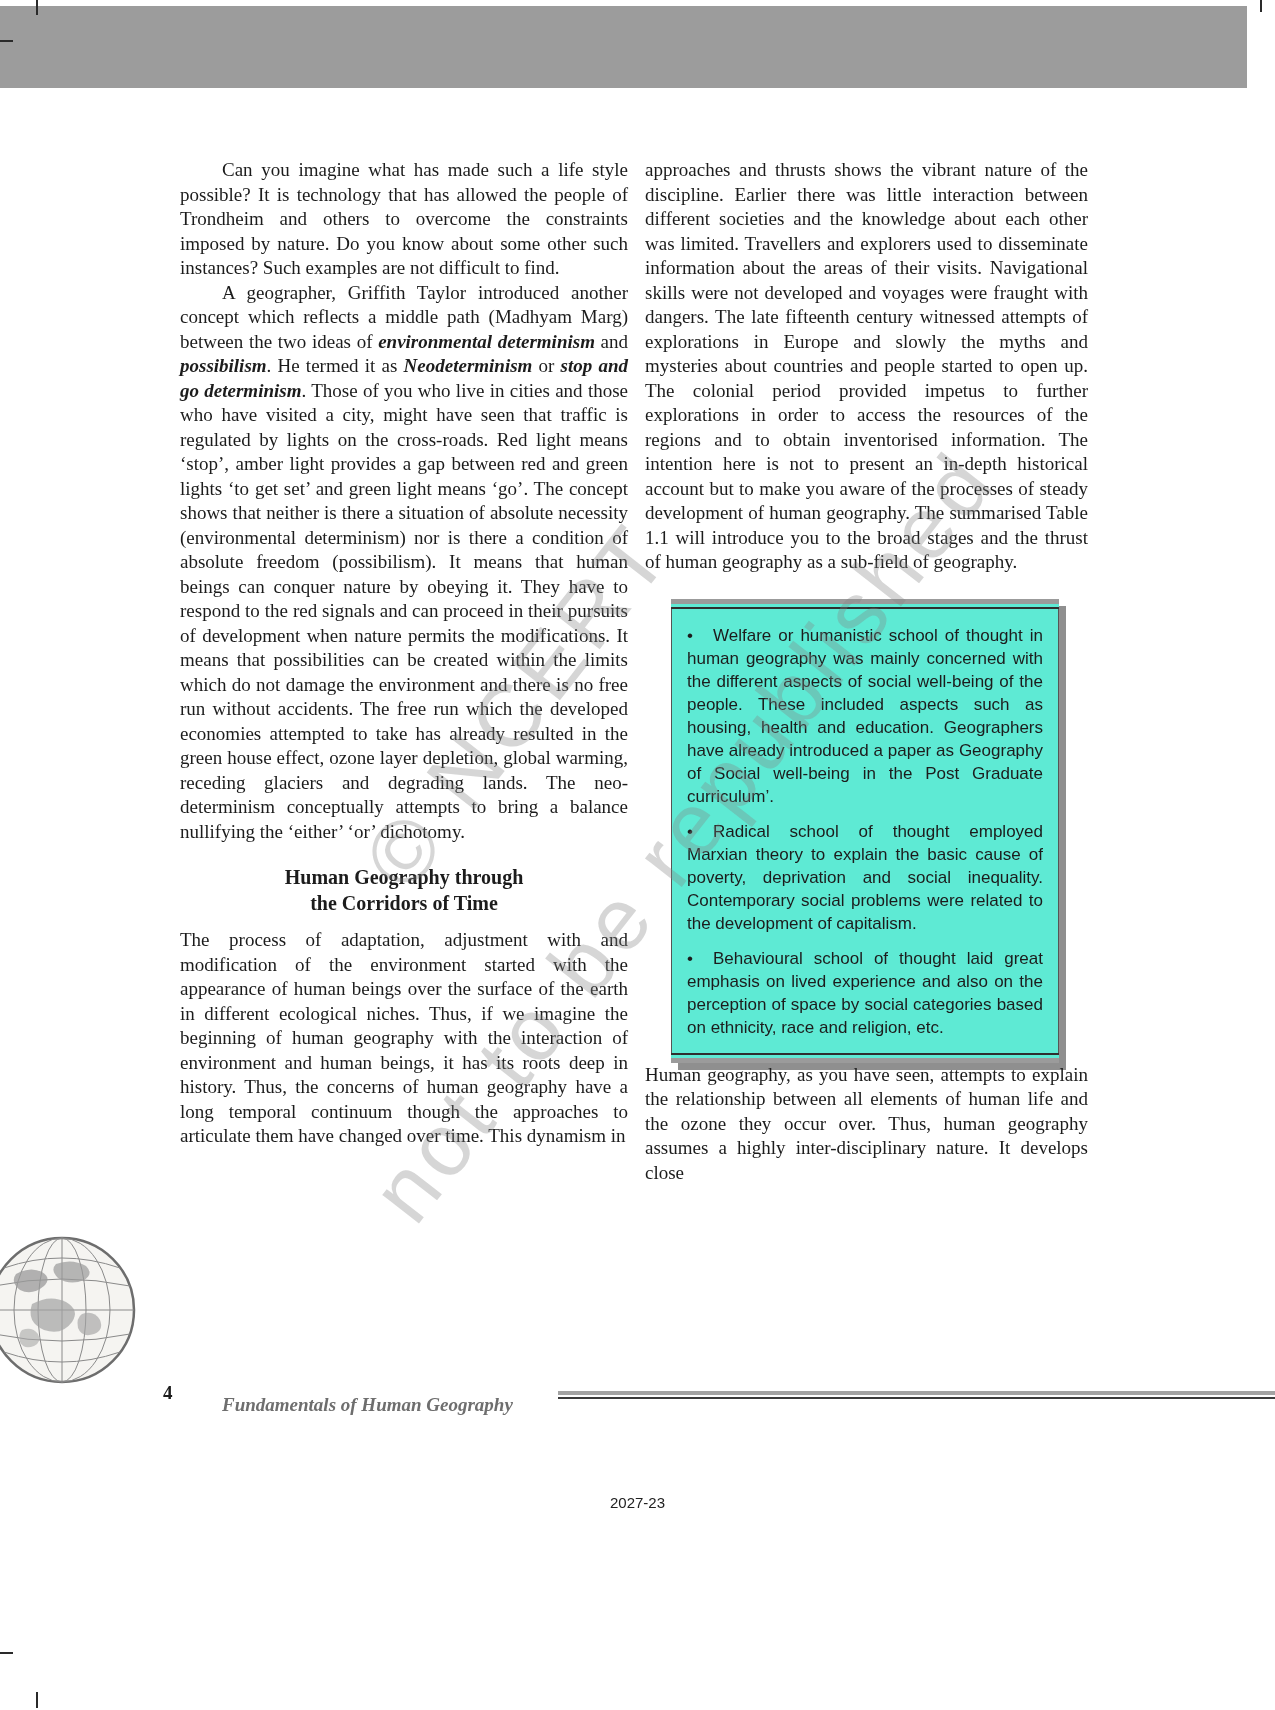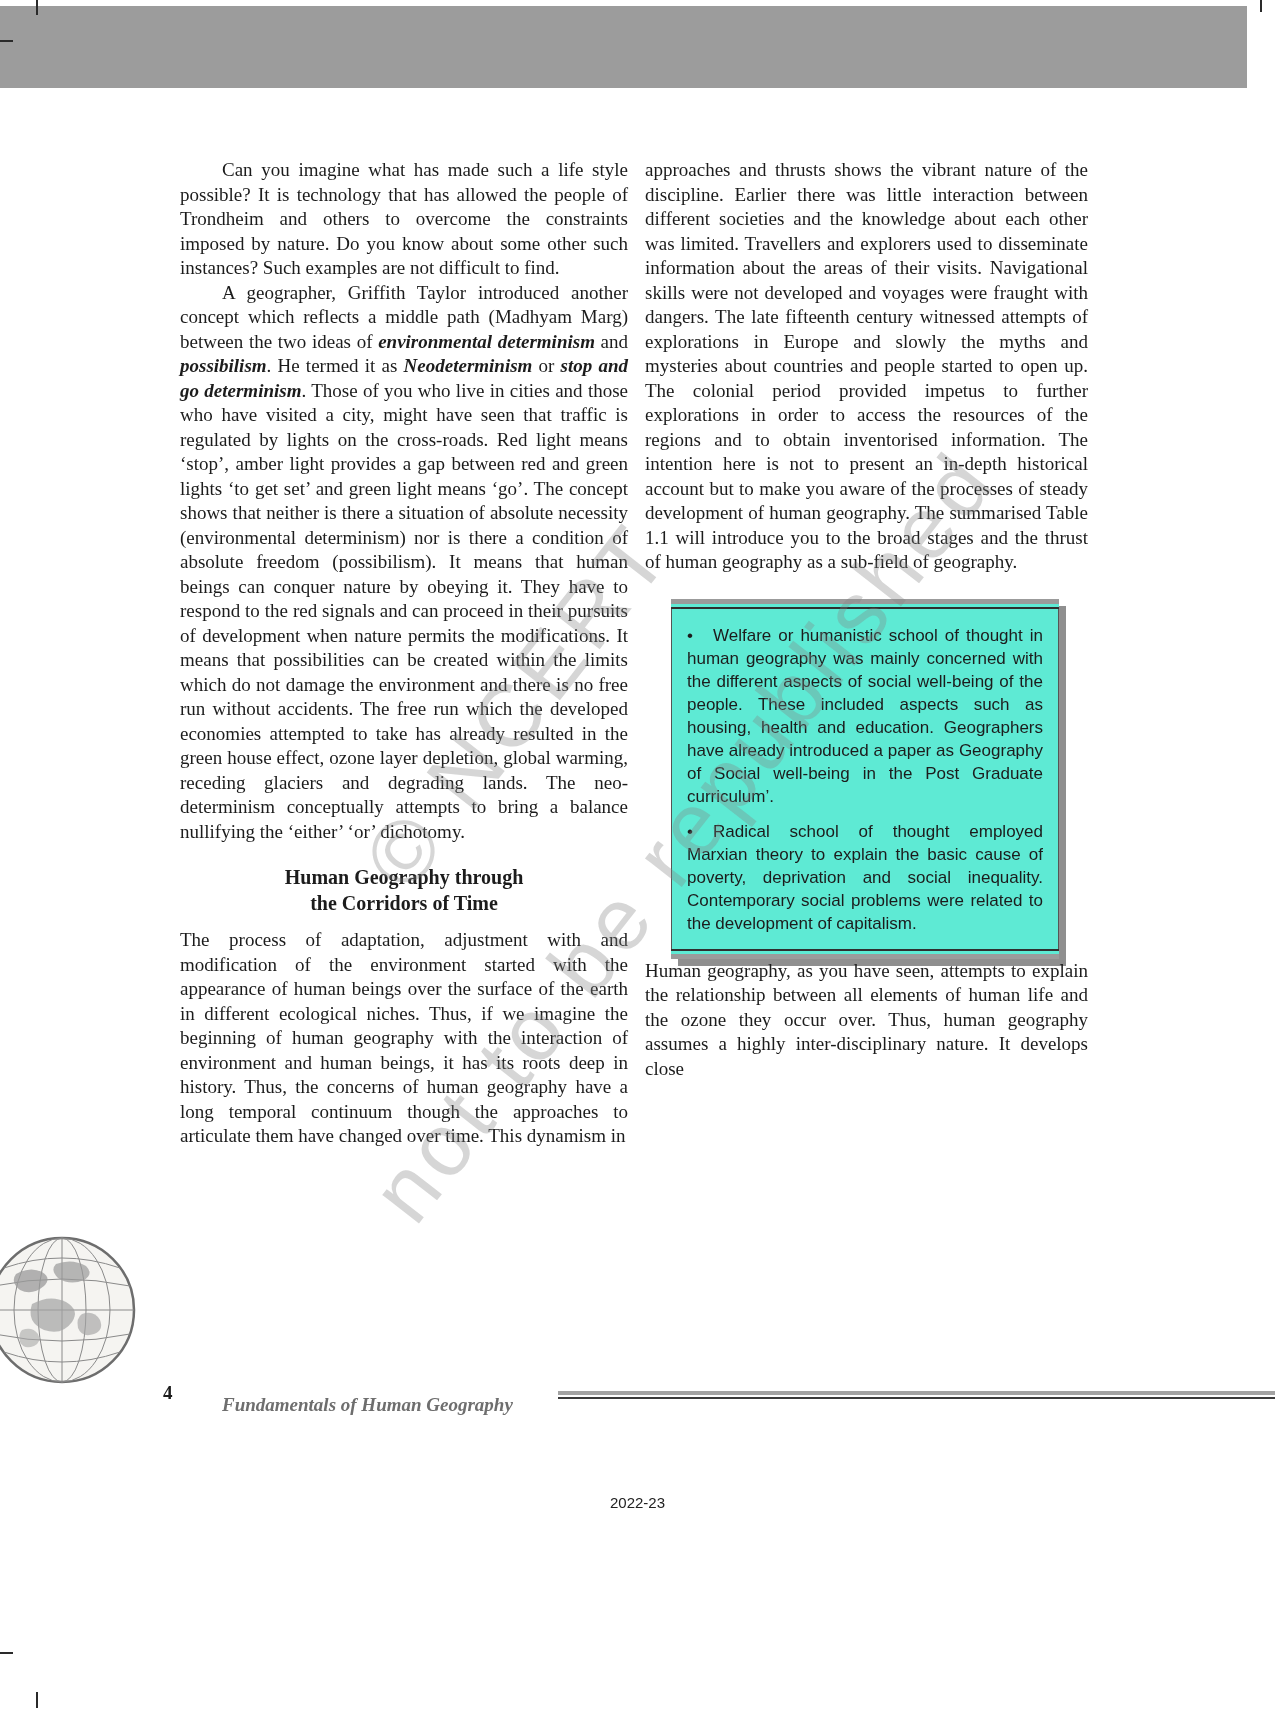--- a/index.html
+++ b/index.html
@@ -112,20 +112,21 @@
   </div>
 
   <div class="col right-col">
     <p class="body">approaches and thrusts shows the vibrant nature of the discipline. Earlier there was little interaction between different societies and the knowledge about each other was limited. Travellers and explorers used to disseminate information about the areas of their visits. Navigational skills were not developed and voyages were fraught with dangers. The late fifteenth century witnessed attempts of explorations in Europe and slowly the myths and mysteries about countries and people started to open up. The colonial period provided impetus to further explorations in order to access the resources of the regions and to obtain inventorised information. The intention here is not to present an in-depth historical account but to make you aware of the processes of steady development of human geography. The summarised Table 1.1 will introduce you to the broad stages and the thrust of human geography as a sub-field of geography.</p>
 
     <div class="infobox">
       <div class="rule top"></div>
       <div class="infobox-inner">
         <p class="box-item"><span class="bullet">•</span><span>Welfare or humanistic school of thought in human geography was mainly concerned with the different aspects of social well-being of the people. These included aspects such as housing, health and education. Geographers have already introduced a paper as Geography of Social well-being in the Post Graduate curriculum’.</span></p>
         <p class="box-item"><span class="bullet">•</span><span>Radical school of thought employed Marxian theory to explain the basic cause of poverty, deprivation and social inequality. Contemporary social problems were related to the development of capitalism.</span></p>
+        <p class="box-item"><span class="bullet">•</span><span>Behavioural school of thought laid great emphasis on lived experience and also on the perception of space by social categories based on ethnicity, race and religion, etc.</span></p>
       </div>
       <div class="rule bottom"></div>
     </div>
 
     <p class="body">Human geography, as you have seen, attempts to explain the relationship between all elements of human life and the ozone they occur over. Thus, human geography assumes a highly inter-disciplinary nature. It develops close</p>
   </div>
 
   <div class="globe">
     <svg width="152" height="152" viewBox="0 0 152 152">
       <circle cx="76" cy="76" r="72" fill="#f5f4f1" stroke="#6d6d6d" stroke-width="2.5"></circle>
@@ -144,20 +145,20 @@
       <path d="M36 96 q10 -4 16 4 q4 8 -4 12 q-10 4 -14 -4 q-2 -8 2 -12 Z" fill="#a8a8a8" opacity="0.6"></path>
     </svg>
   </div>
 
   <div class="footer">
     <span class="pagenum">4</span>
     <span class="book">Fundamentals of Human Geography</span>
     <div class="footer-rule"></div>
   </div>
 
-  <div class="year">2022-23</div>
+  <div class="year">2027-23</div>
 
   <div class="watermark">
     <div>© NCERT</div>
     <div>not to be republished</div>
   </div>
 
 </div>
 
 </body></html>

